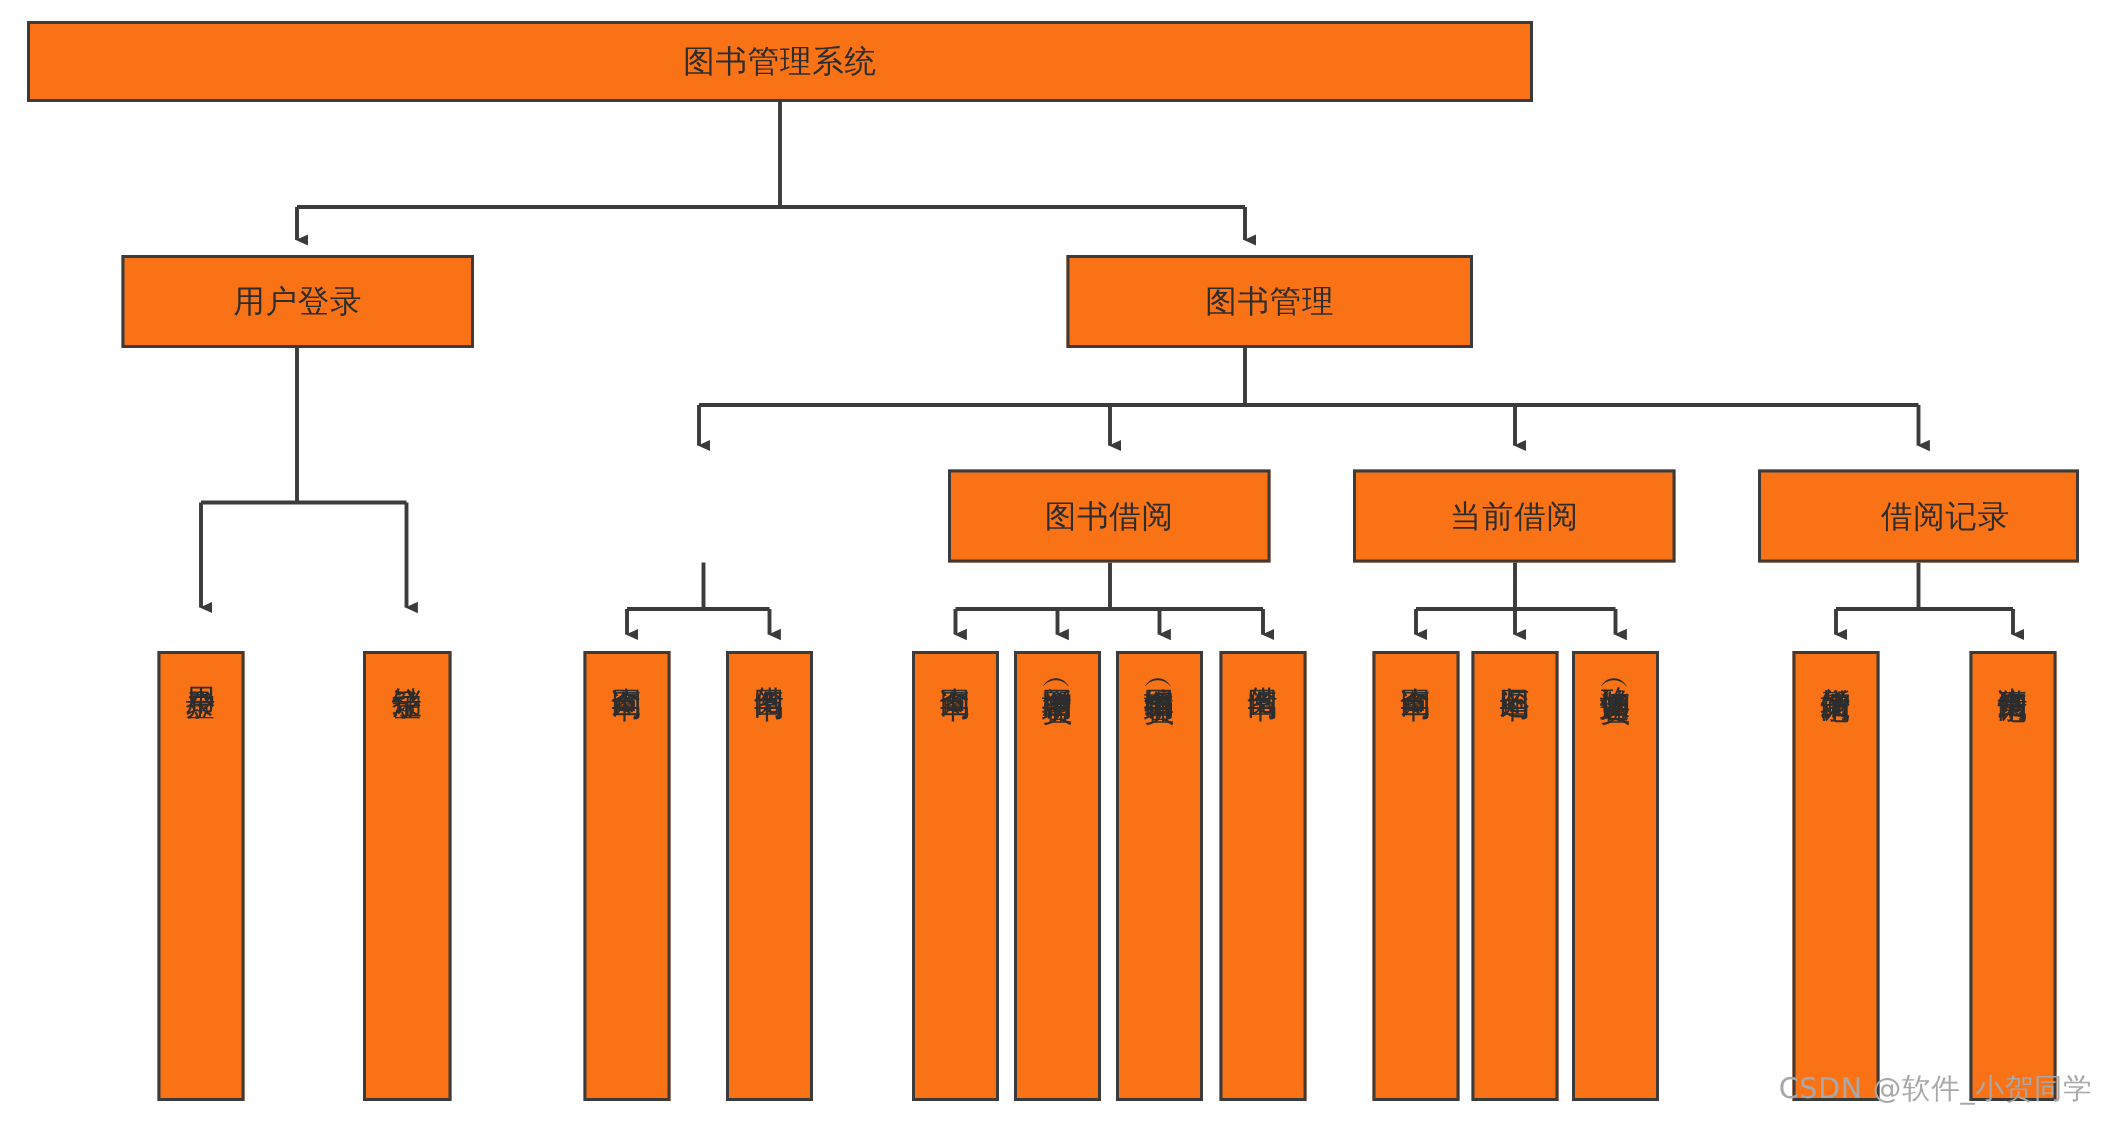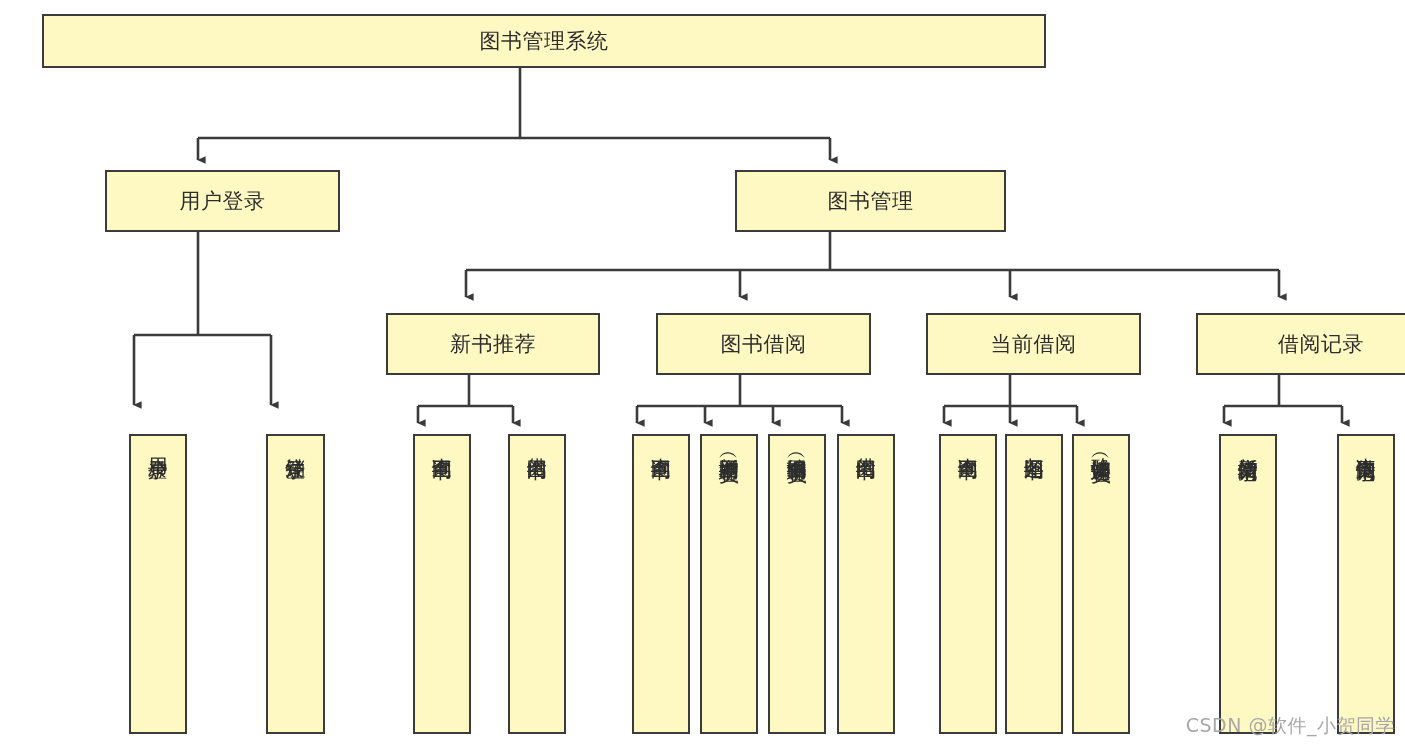--- a/index.html
+++ b/index.html
@@ -21,26 +21,25 @@
     position: absolute;
     left: 0;
     top: 0;
     width: 1405px;
     height: 747px;
   }
   .node {
     position: absolute;
     box-sizing: border-box;
     border: 2px solid #3b3b3b;
-    background: #fef9c3;
+    background: #f97316;
     display: flex;
     align-items: center;
     justify-content: center;
     color: #2b2b2b;
-    margin-left: 24px;
   }
   .node-label {
     font-size: 21px;
     line-height: 1.15;
     letter-spacing: 0.5px;
     white-space: nowrap;
     color: #2d2d2d;
   }
   .node.horizontal .node-label {
     writing-mode: horizontal-tb;
@@ -129,23 +128,20 @@
   </div>
 
   <div class="node horizontal" style="left:81px; top:170px; width:235px; height:62px;">
     <span class="node-label">用户登录</span>
   </div>
 
   <div class="node horizontal" style="left:711px; top:170px; width:271px; height:62px;">
     <span class="node-label">图书管理</span>
   </div>
 
-  <div class="node horizontal" style="left:362px; top:313px; width:214px; height:62px;">
-    <span class="node-label">新书推荐</span>
-  </div>
 
   <div class="node horizontal" style="left:632px; top:313px; width:215px; height:62px;">
     <span class="node-label">图书借阅</span>
   </div>
 
   <div class="node horizontal" style="left:902px; top:313px; width:215px; height:62px;">
     <span class="node-label">当前借阅</span>
   </div>
 
   <div class="node horizontal" style="left:1172px; top:313px; width:214px; height:62px;padding-left:36px;">

